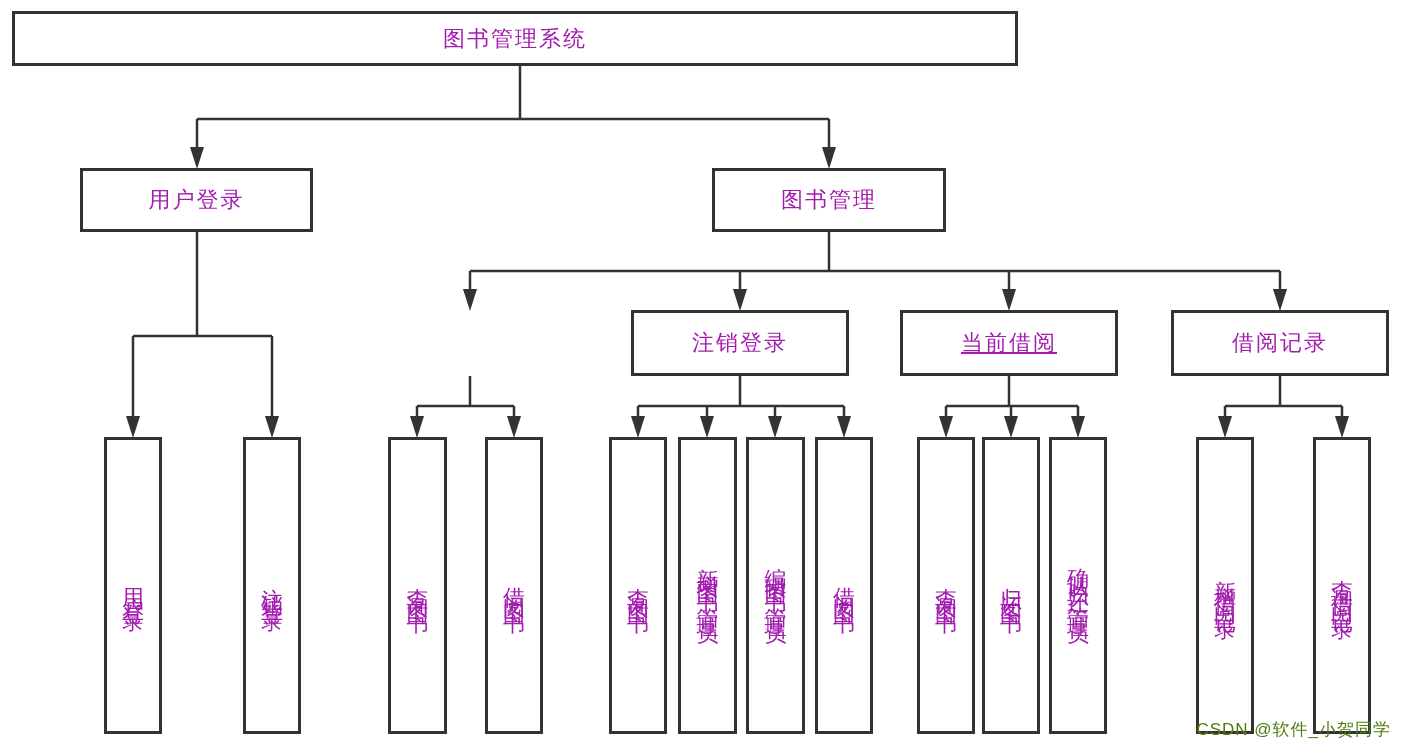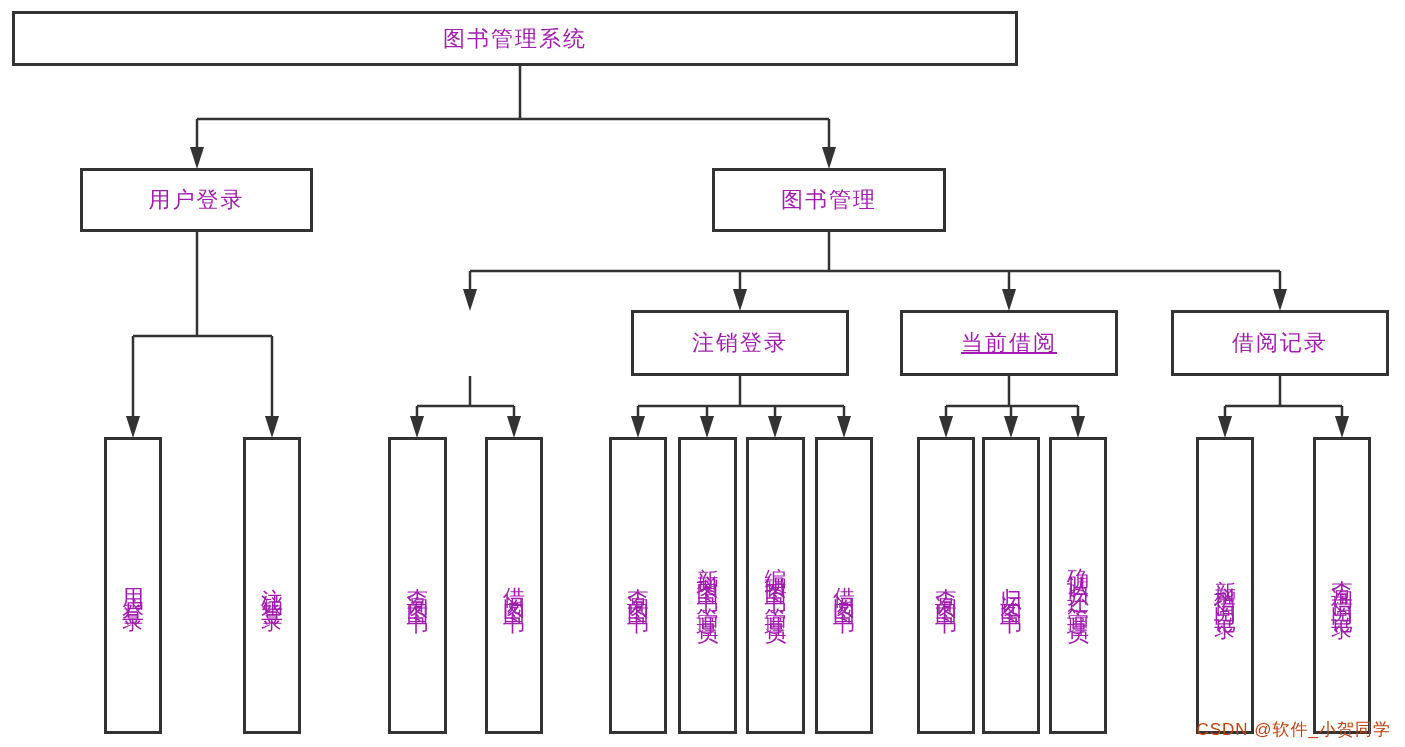--- a/index.html
+++ b/index.html
@@ -52,21 +52,21 @@
     writing-mode: vertical-rl;
     text-orientation: mixed;
     letter-spacing: 8px;
     white-space: nowrap;
   }
   .watermark {
     position: absolute;
     right: 14px;
     bottom: 6px;
     font-size: 17px;
-    color: #c2410c;
+    color: #4d7c0f;
     letter-spacing: 1px;
     white-space: nowrap;
   }
 </style>
 </head>
 <body>
 
 <div class="canvas">
 
   <svg class="wires" viewBox="0 0 1405 747" xmlns="http://www.w3.org/2000/svg">

